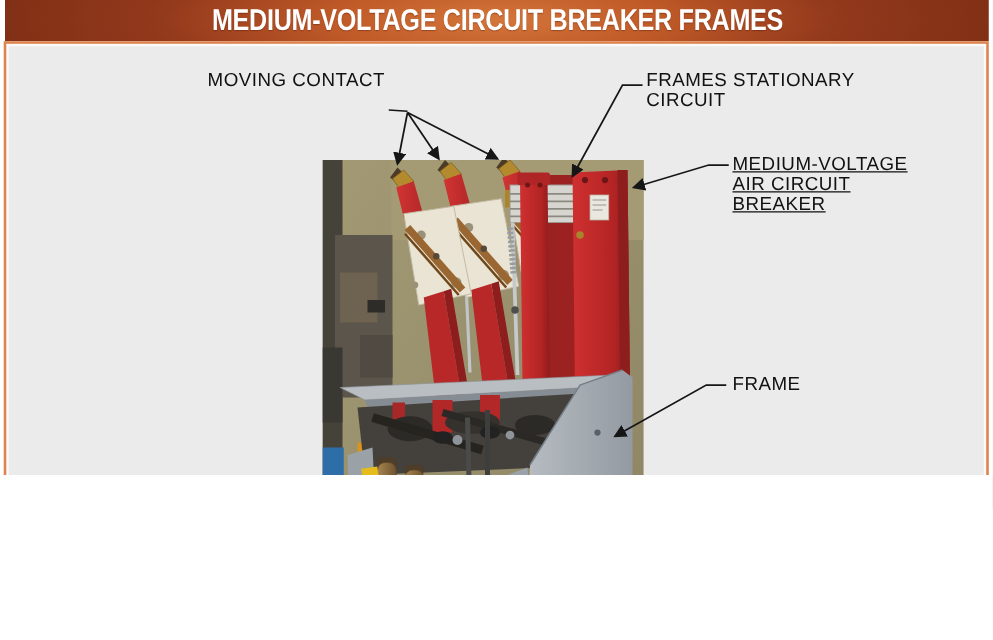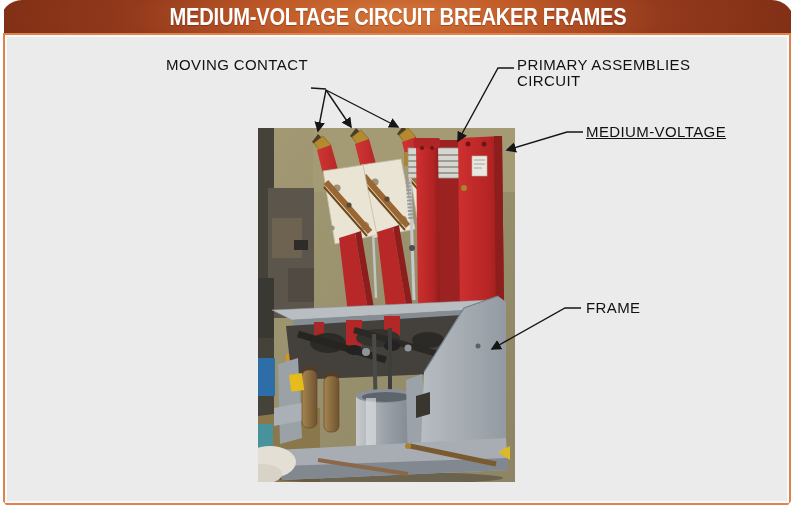--- a/index.html
+++ b/index.html
@@ -1,19 +1,18 @@
 <!DOCTYPE html>
 <html><head>
 <meta charset="utf-8">
 <style>
   html,body{margin:0;padding:0;background:#ffffff;}
   .page{
-    position:relative;width:794px;height:512px;background:#ffffff;overflow:hidden;
+    position:relative;width:794px;height:380px;background:#ffffff;overflow:hidden;
     font-family:"Liberation Sans", sans-serif;
-    border-radius:22px;
   }
   .title-bar{
     position:absolute;left:4px;top:0;width:787px;height:33px;
     background:radial-gradient(ellipse 55% 300% at 50% 48%, #d4763a 0%, #c05a28 30%, #93391c 62%, #7c2d14 100%);
     display:flex;align-items:center;justify-content:center;
   }
   .title-text{
     color:#ffffff;font-weight:bold;font-size:24px;line-height:1;
     letter-spacing:-0.3px;transform:scaleX(0.84);transform-origin:50% 50%;
     white-space:nowrap;text-shadow:0 1px 1px rgba(60,15,0,0.35);
@@ -205,26 +204,28 @@
         <ellipse cx="4" cy="346" rx="20" ry="10" fill="#d8d3c6"></ellipse>
       </g>
     </svg>
   </div>
 
   <div class="callout right-align" style="left:145px;top:57px;width:163px;">
     <div>MOVING CONTACT</div>
   </div>
 
   <div class="callout" style="left:517px;top:57px;">
-    <div>PRIMARY ASSEMBLIES</div>
+    <div>FRAMES STATIONARY</div>
     <div>CIRCUIT</div>
   </div>
 
   <div class="callout" style="left:586px;top:124px;text-decoration:underline;">
     <div>MEDIUM-VOLTAGE</div>
+    <div>AIR CIRCUIT</div>
+    <div>BREAKER</div>
   </div>
 
   <div class="callout" style="left:586px;top:300px;text-align:center;">
     <div>FRAME</div>
   </div>
 
   <svg class="leader-overlay" viewBox="0 0 794 512">
     <defs>
       <marker id="ah" viewBox="0 0 10 10" refX="8.5" refY="5" markerWidth="7.5" markerHeight="7.5" orient="auto">
         <path d="M0,0 L10,5 L0,10 z" fill="#161616"></path>

